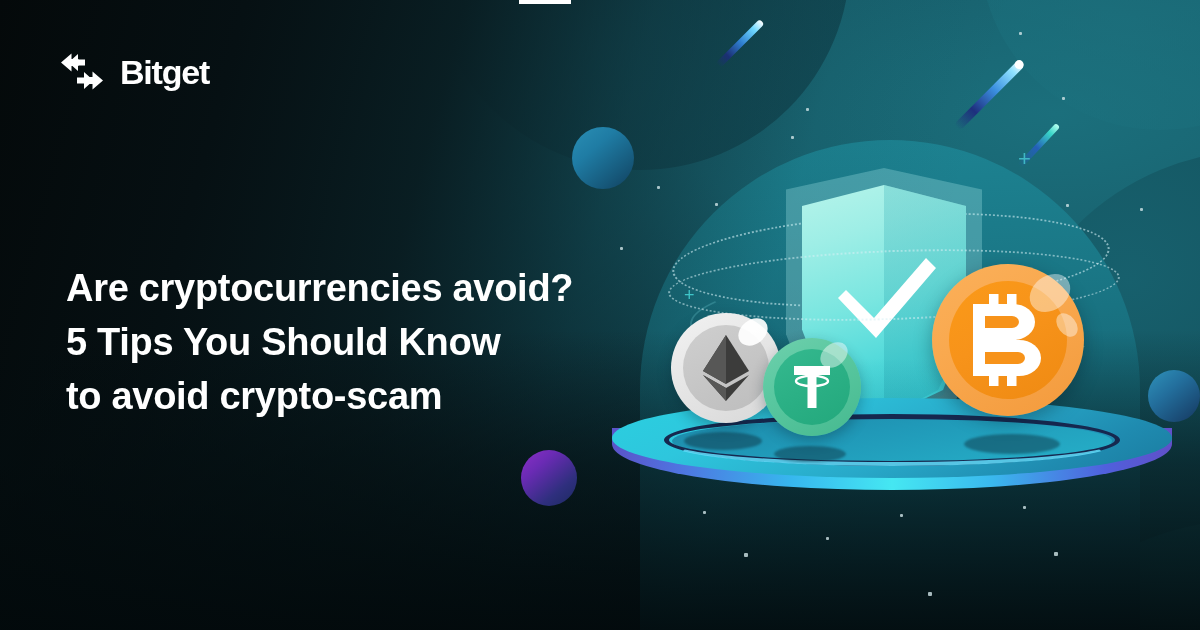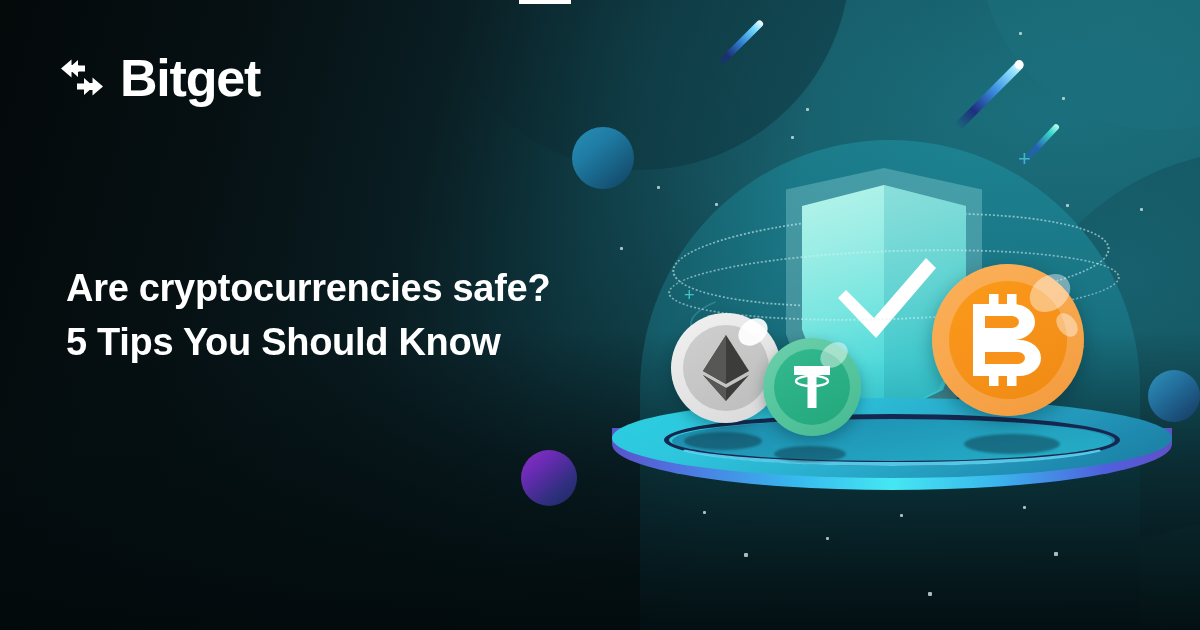--- a/index.html
+++ b/index.html
@@ -262,21 +262,21 @@
   .usdt-glyph { position:absolute; left:0; top:0; width:98px; height:98px; display:flex; align-items:center; justify-content:center; }
 
   
   .logo {
     position: absolute; left: 58px; top: 48px;
     display: flex; align-items: center; gap: 14px;
   }
   .logo-mark { width: 48px; height: 48px; }
   .logo-text {
     color: #ffffff;
-    font-size: 52px;
+    font-size: 34px;
     font-weight: bold;
     letter-spacing: -1.2px;
     font-family: "Liberation Sans", sans-serif;
     text-align: center;
   }
   .headline {
     position: absolute; left: 66px; top: 262px;
     width: 560px;
     color: #ffffff;
     font-size: 38px;
@@ -417,17 +417,18 @@
         <path d="M20 6 L10.5 14.5 L20 23 L20 17.5 L27 17.5 L27 11.5 L20 11.5 Z" fill="#ffffff"></path>
         <path d="M26 24 L35.5 32.5 L26 41 L26 35.5 L19 35.5 L19 29.5 L26 29.5 Z" fill="#ffffff"></path>
         <path d="M3 14.5 L13.5 5.5 L13.5 11 L20.5 11 L20.5 18 L13.5 18 L13.5 23.5 Z" fill="#ffffff"></path>
         <path d="M45 32.5 L34.5 41.5 L34.5 36 L27.5 36 L27.5 29 L34.5 29 L34.5 23.5 Z" fill="#ffffff"></path>
       </svg>
     </span>
     <span class="logo-text">Bitget</span>
   </div>
 
   <div class="headline">
-    <span class="line">Are cryptocurrencies safe?</span>
+    <span class="line">Are cryptocurrencies avoid?</span>
     <span class="line">5 Tips You Should Know</span>
+    <span class="line">to avoid crypto-scam</span>
   </div>
 
 </div>
 
 </body></html>

